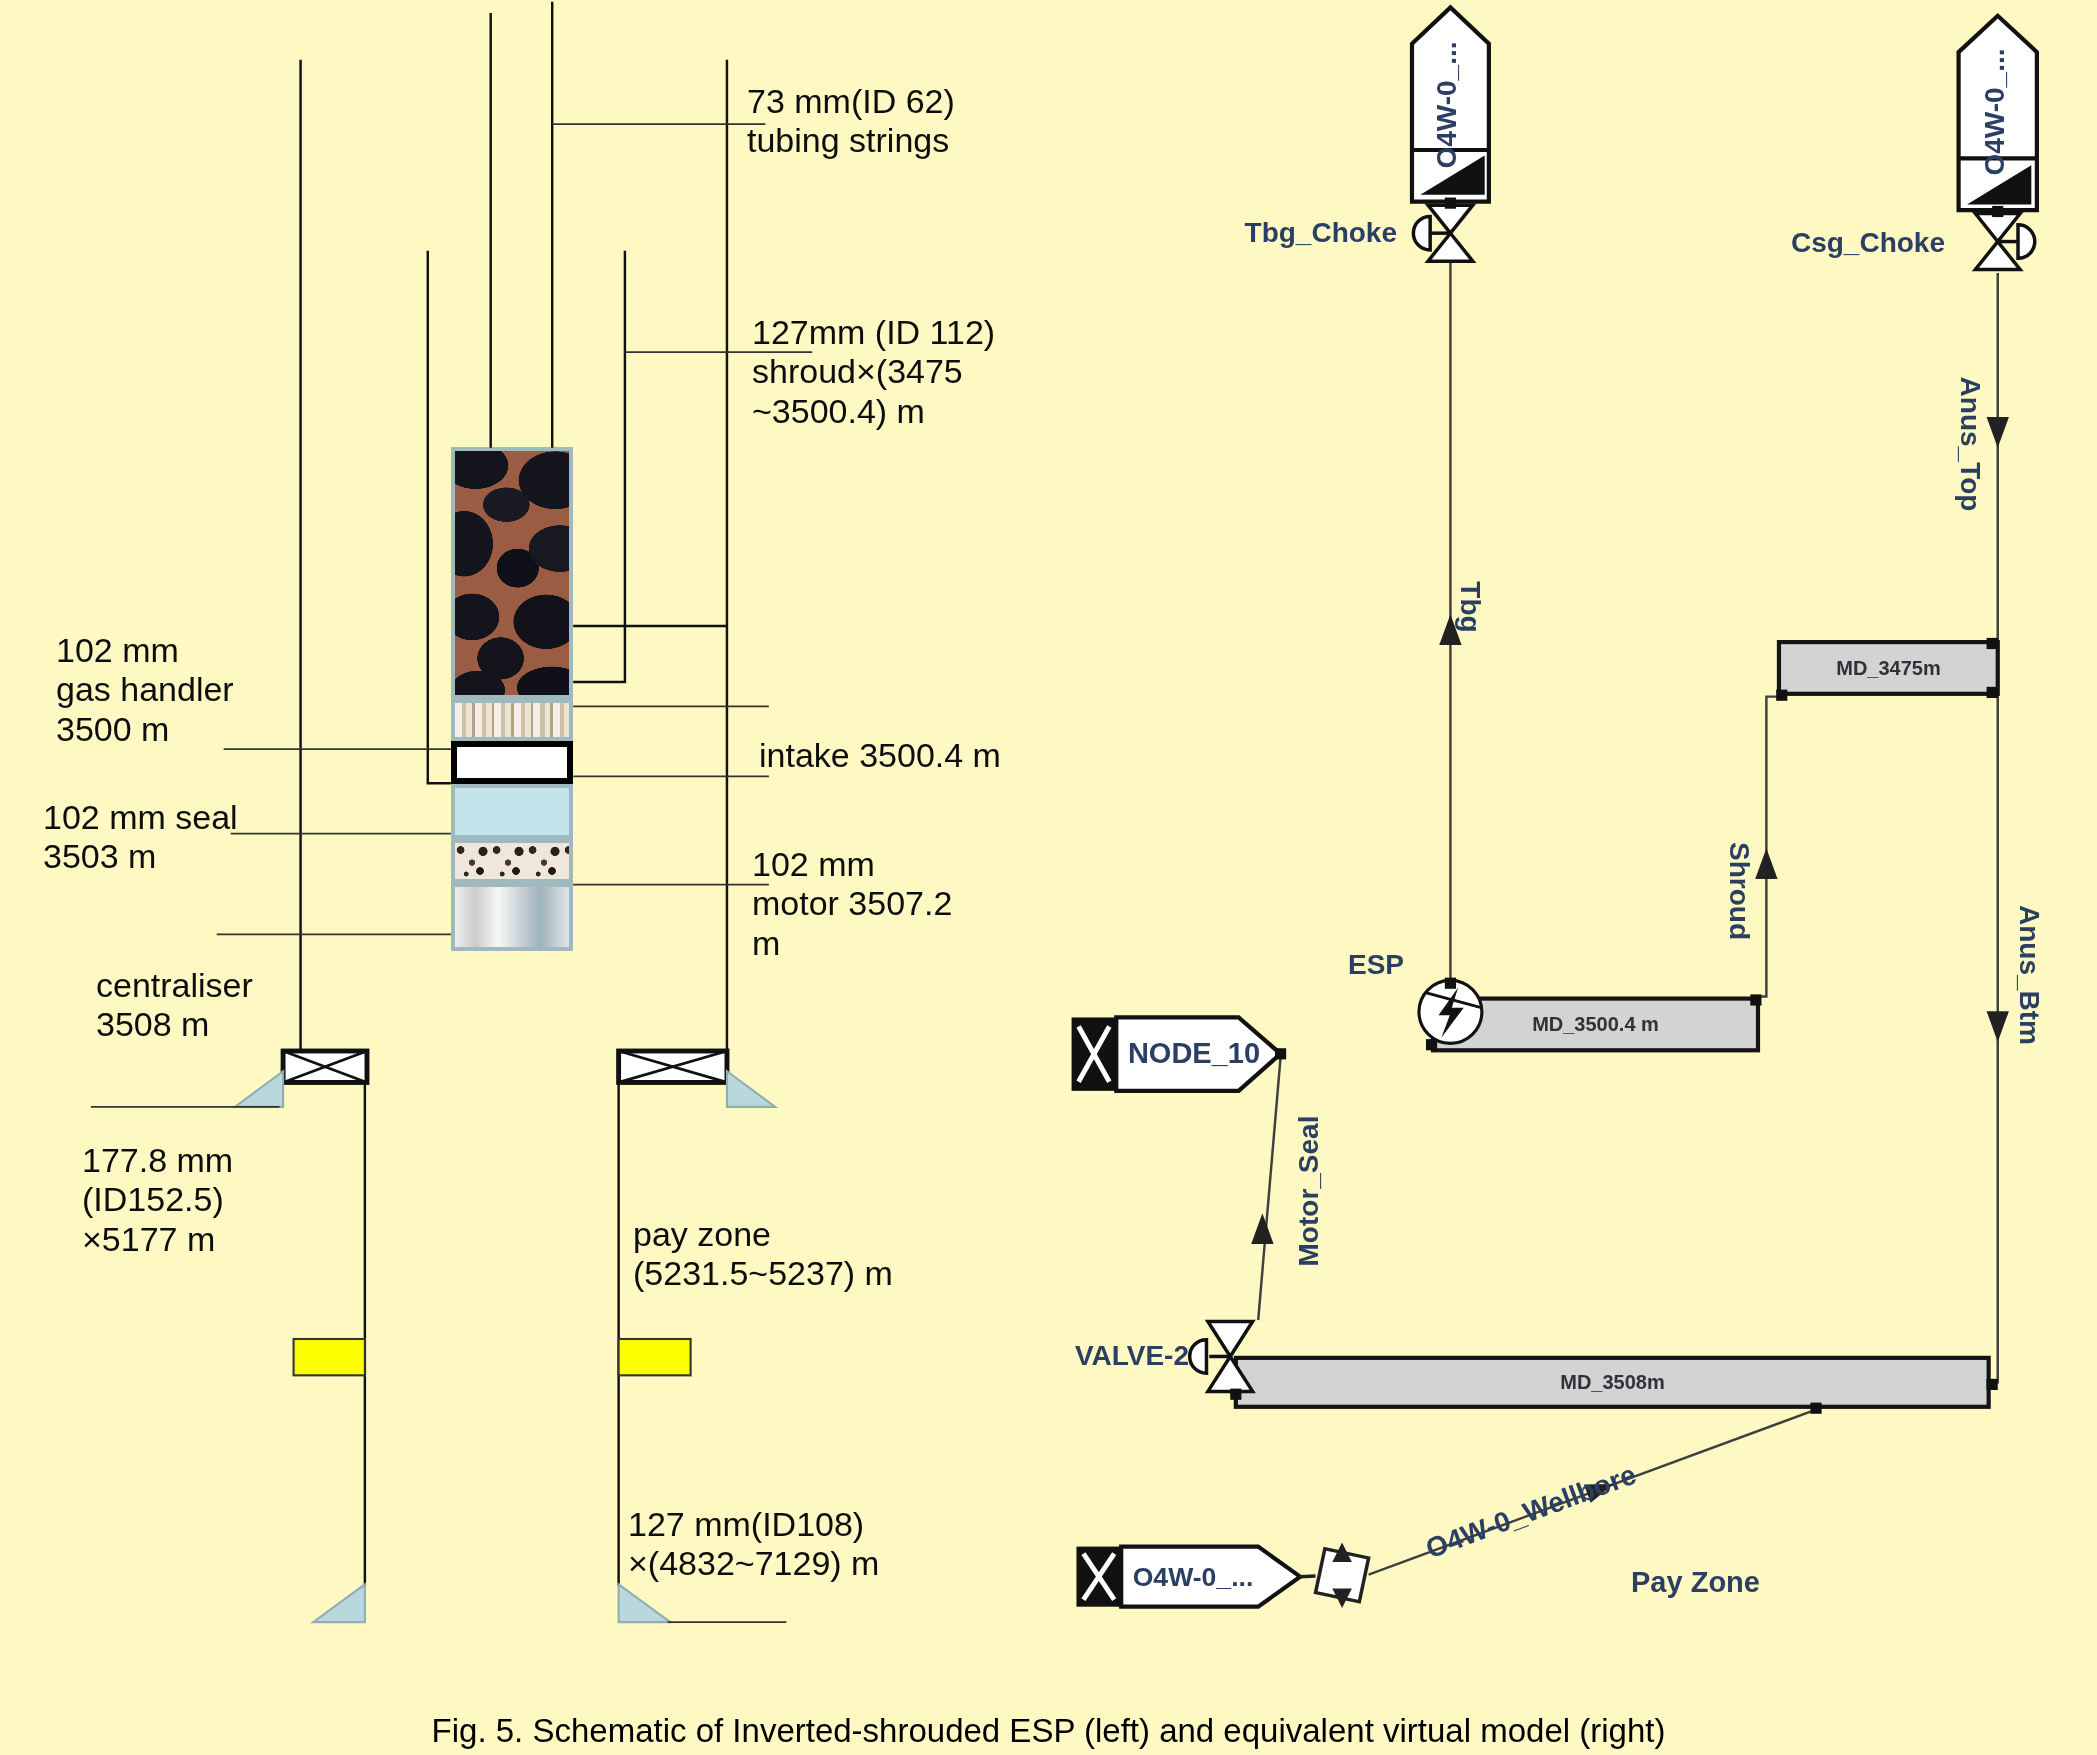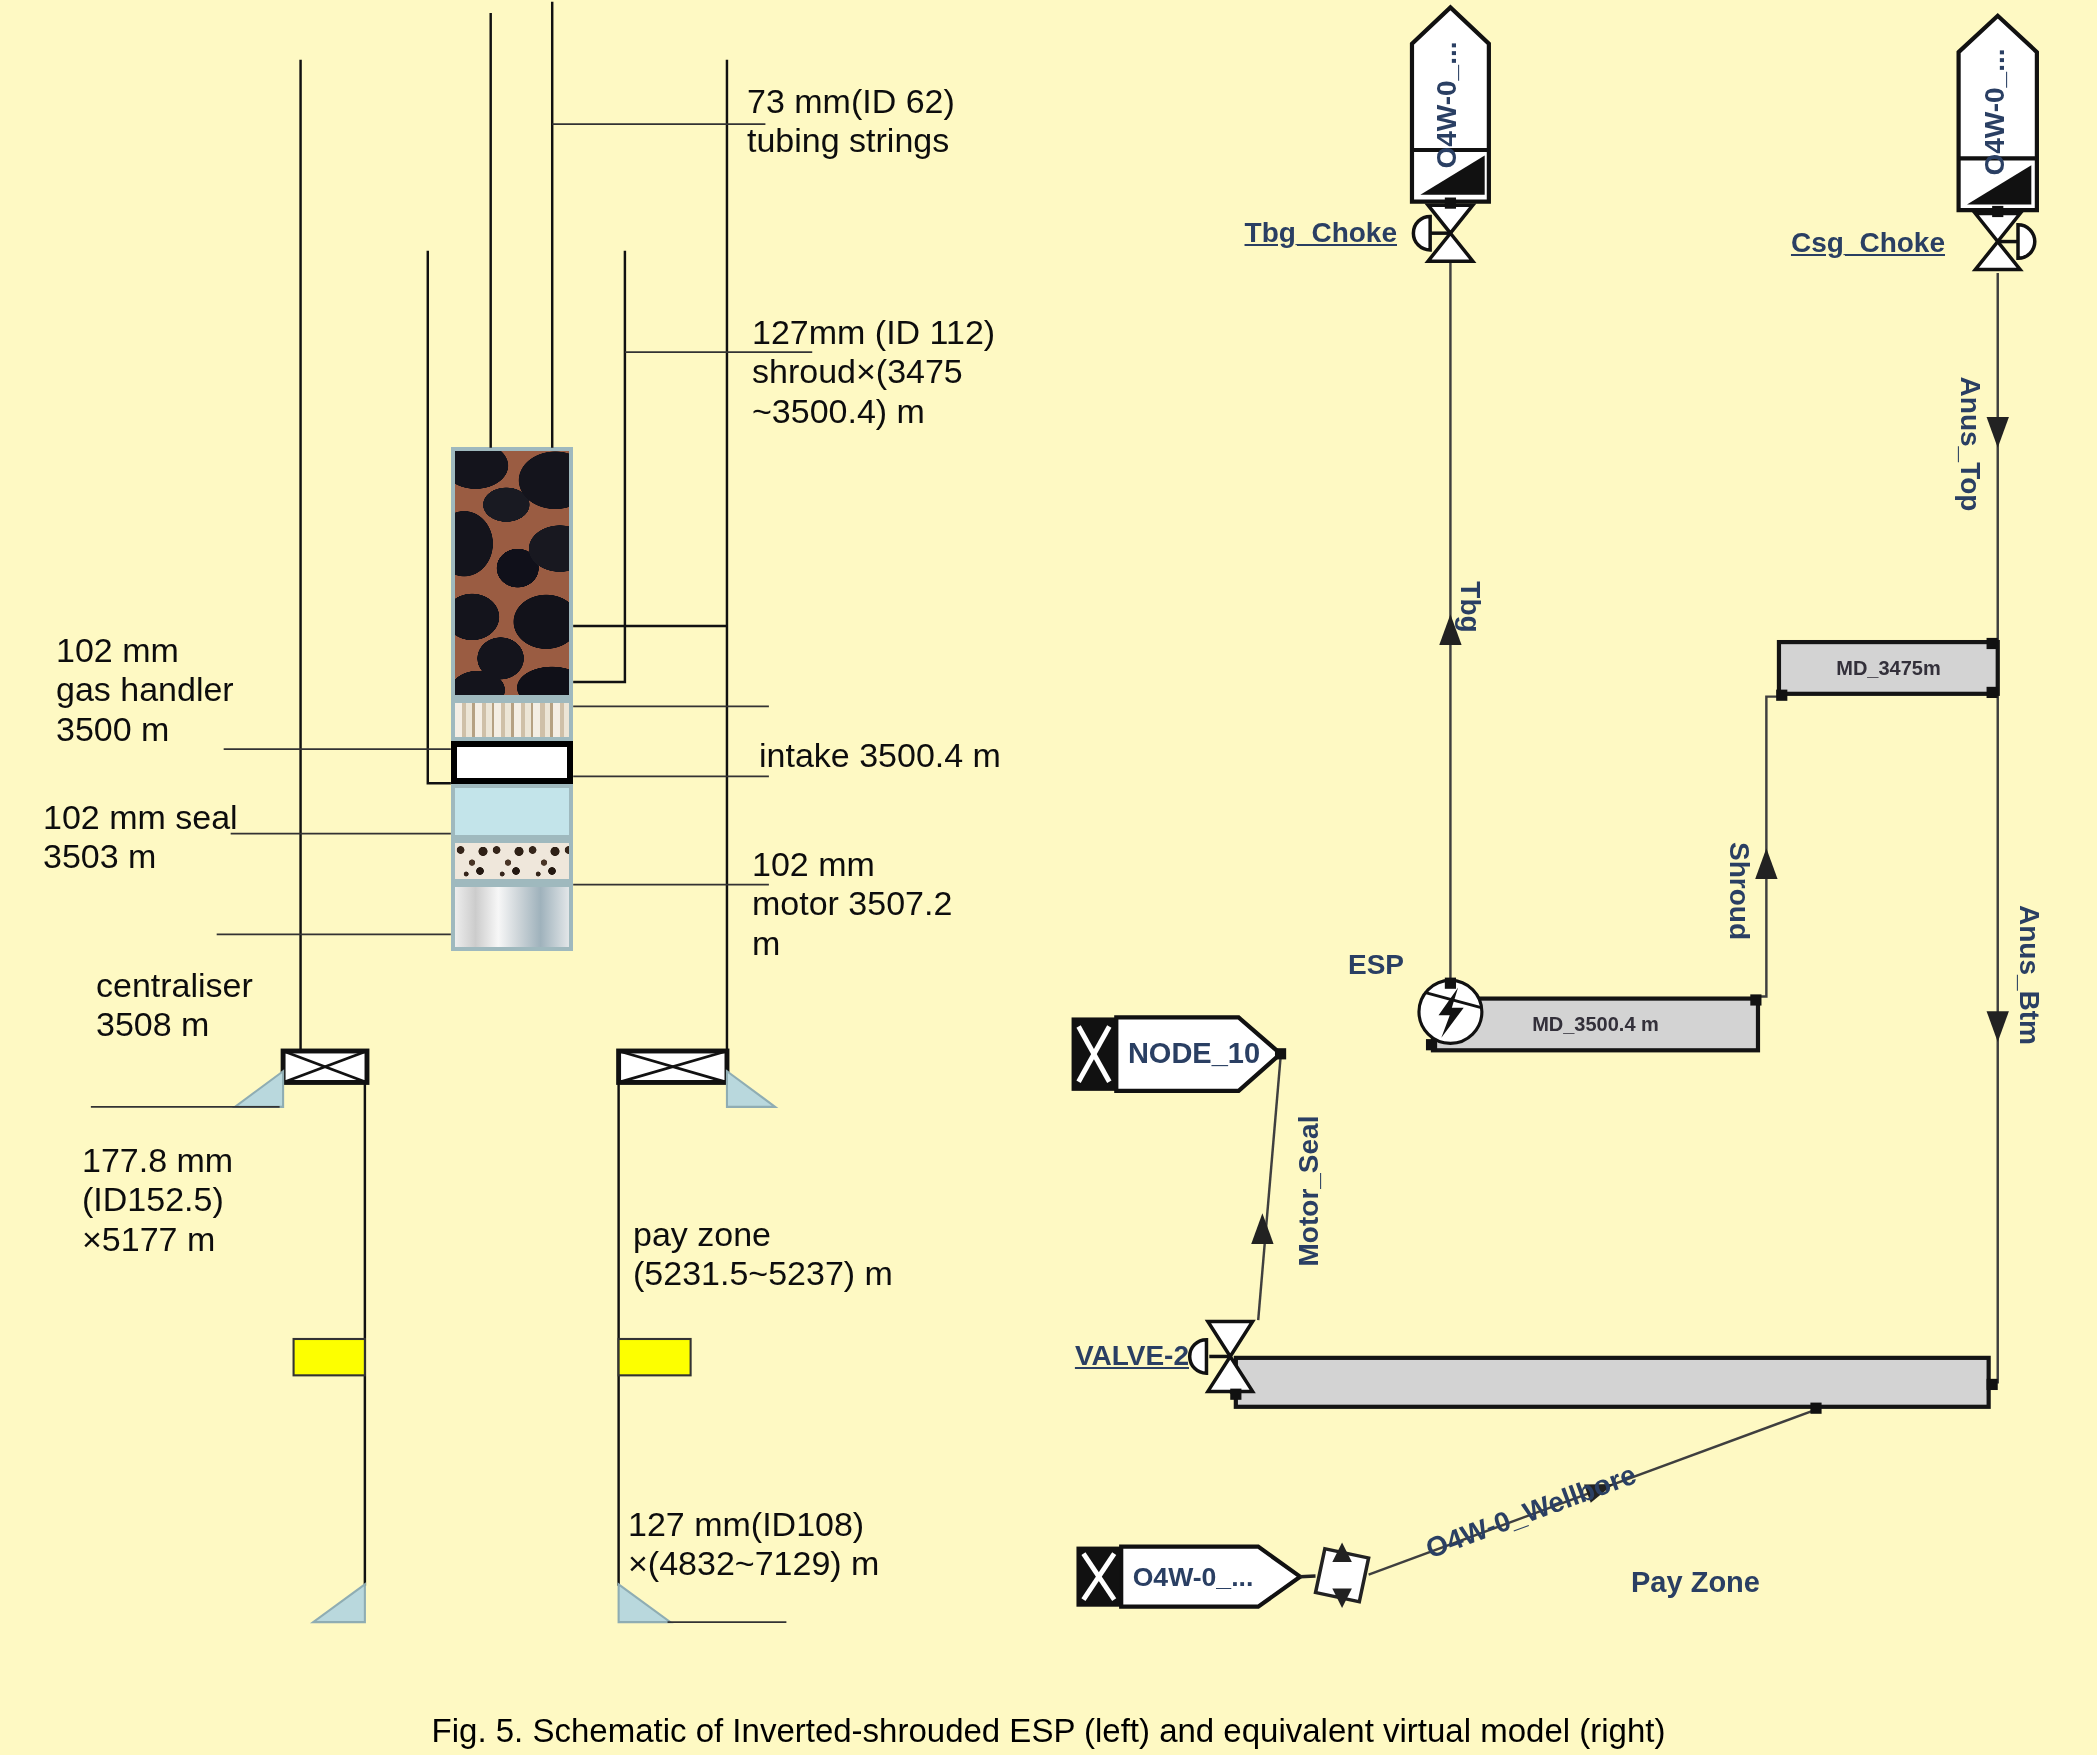--- a/index.html
+++ b/index.html
@@ -6,21 +6,21 @@
   .canvas{position:relative;width:2097px;height:1756px;background:#fef9c3;
           font-family:"Liberation Sans",sans-serif;overflow:hidden;}
   .layer{position:absolute;left:0;top:0;}
   
   .lbl{position:absolute;white-space:pre-line;color:#0d0d0d;font-size:34px;line-height:1.16;}
   .rlbl{position:absolute;white-space:pre;color:#2a3f63;font-size:28px;font-weight:600;}
   .boxlbl{position:absolute;color:#33303a;font-size:20px;font-weight:600;text-align:center;}
   .rot90{transform:rotate(90deg);}
   .rotm90{transform:rotate(-90deg);}
   .center{text-align:center;}
-  .right{text-align:right;text-decoration:underline;}
+  .right{text-align:right;}
   
   .asm{position:absolute;left:451px;width:122px;box-sizing:border-box;border:4.2px solid #9fb9be;}
   .leopard{top:447px;height:252px;background-color:#9a5c42;background-image:
     radial-gradient(ellipse 59px 42px at 18% 6%, #14141c 0 55%, transparent 56%),
     radial-gradient(ellipse 66px 52px at 88% 12%, #14141c 0 55%, transparent 56%),
     radial-gradient(ellipse 42px 31px at 45% 22%, #191a22 0 55%, transparent 56%),
     radial-gradient(ellipse 52px 59px at 8% 38%, #14141c 0 55%, transparent 56%),
     radial-gradient(ellipse 56px 42px at 92% 40%, #181820 0 55%, transparent 56%),
     radial-gradient(ellipse 38px 35px at 55% 48%, #10101a 0 55%, transparent 56%),
     radial-gradient(ellipse 49px 42px at 15% 68%, #14141c 0 55%, transparent 56%),
@@ -243,17 +243,18 @@
 
   <div class="rlbl center rot90" style="left:1428px;top:591px;width:84px;">Tbg</div>
   <div class="rlbl center rot90" style="left:1893px;top:428px;width:154px;">Anus_Top</div>
   <div class="rlbl center rot90" style="left:1676px;top:875px;width:126px;">Shroud</div>
   <div class="rlbl center rot90" style="left:1952px;top:959px;width:154px;">Anus_Btm</div>
   <div class="rlbl center rotm90" style="left:1225px;top:1175px;width:168px;">Motor_Seal</div>
   <div class="rlbl center" style="left:1405px;top:1496px;width:252px;transform:rotate(-20.2deg);">O4W-0_Wellbore</div>
 
   <div class="boxlbl" style="left:1779px;top:642px;width:219px;height:52px;line-height:52px;">MD_3475m</div>
   <div class="boxlbl" style="left:1433px;top:998px;width:325px;height:52px;line-height:52px;">MD_3500.4 m</div>
+  <div class="boxlbl" style="left:1236px;top:1358px;width:753px;height:49px;line-height:49px;">MD_3508m</div>
 
   <div class="caption">Fig. 5. Schematic of Inverted-shrouded ESP (left) and equivalent virtual model (right)</div>
 
 </div>
 
 
 </body></html>

